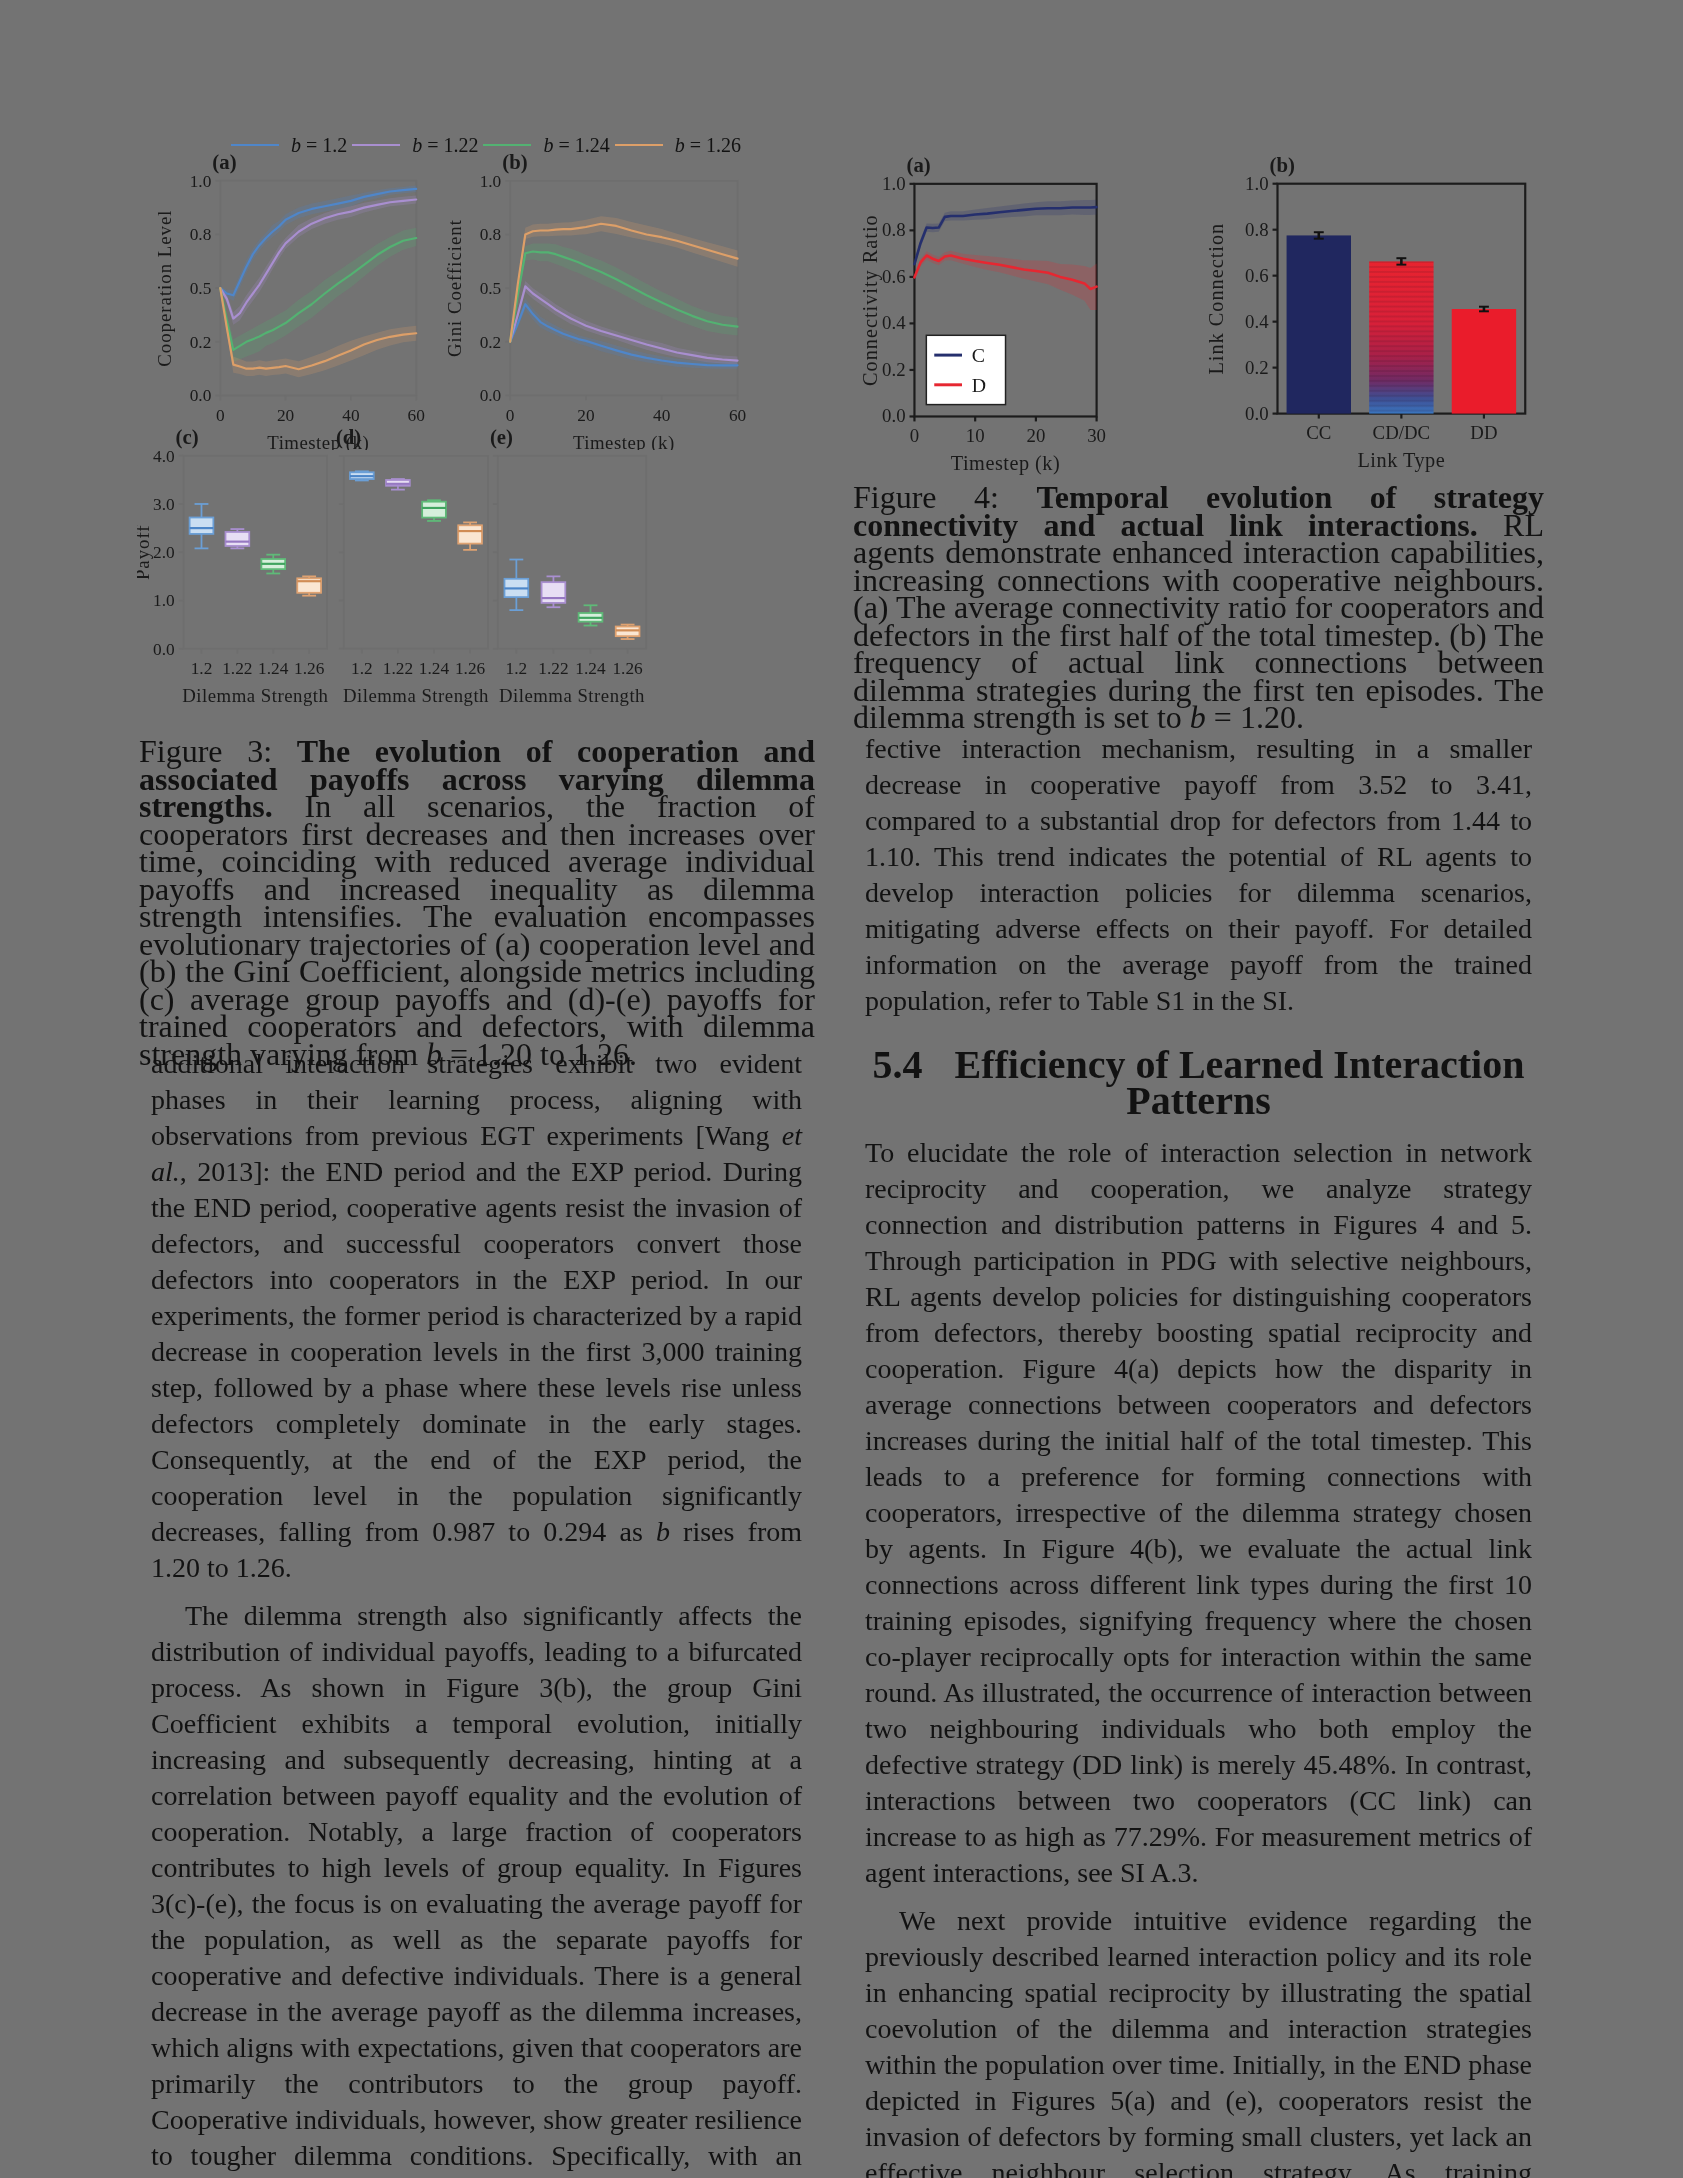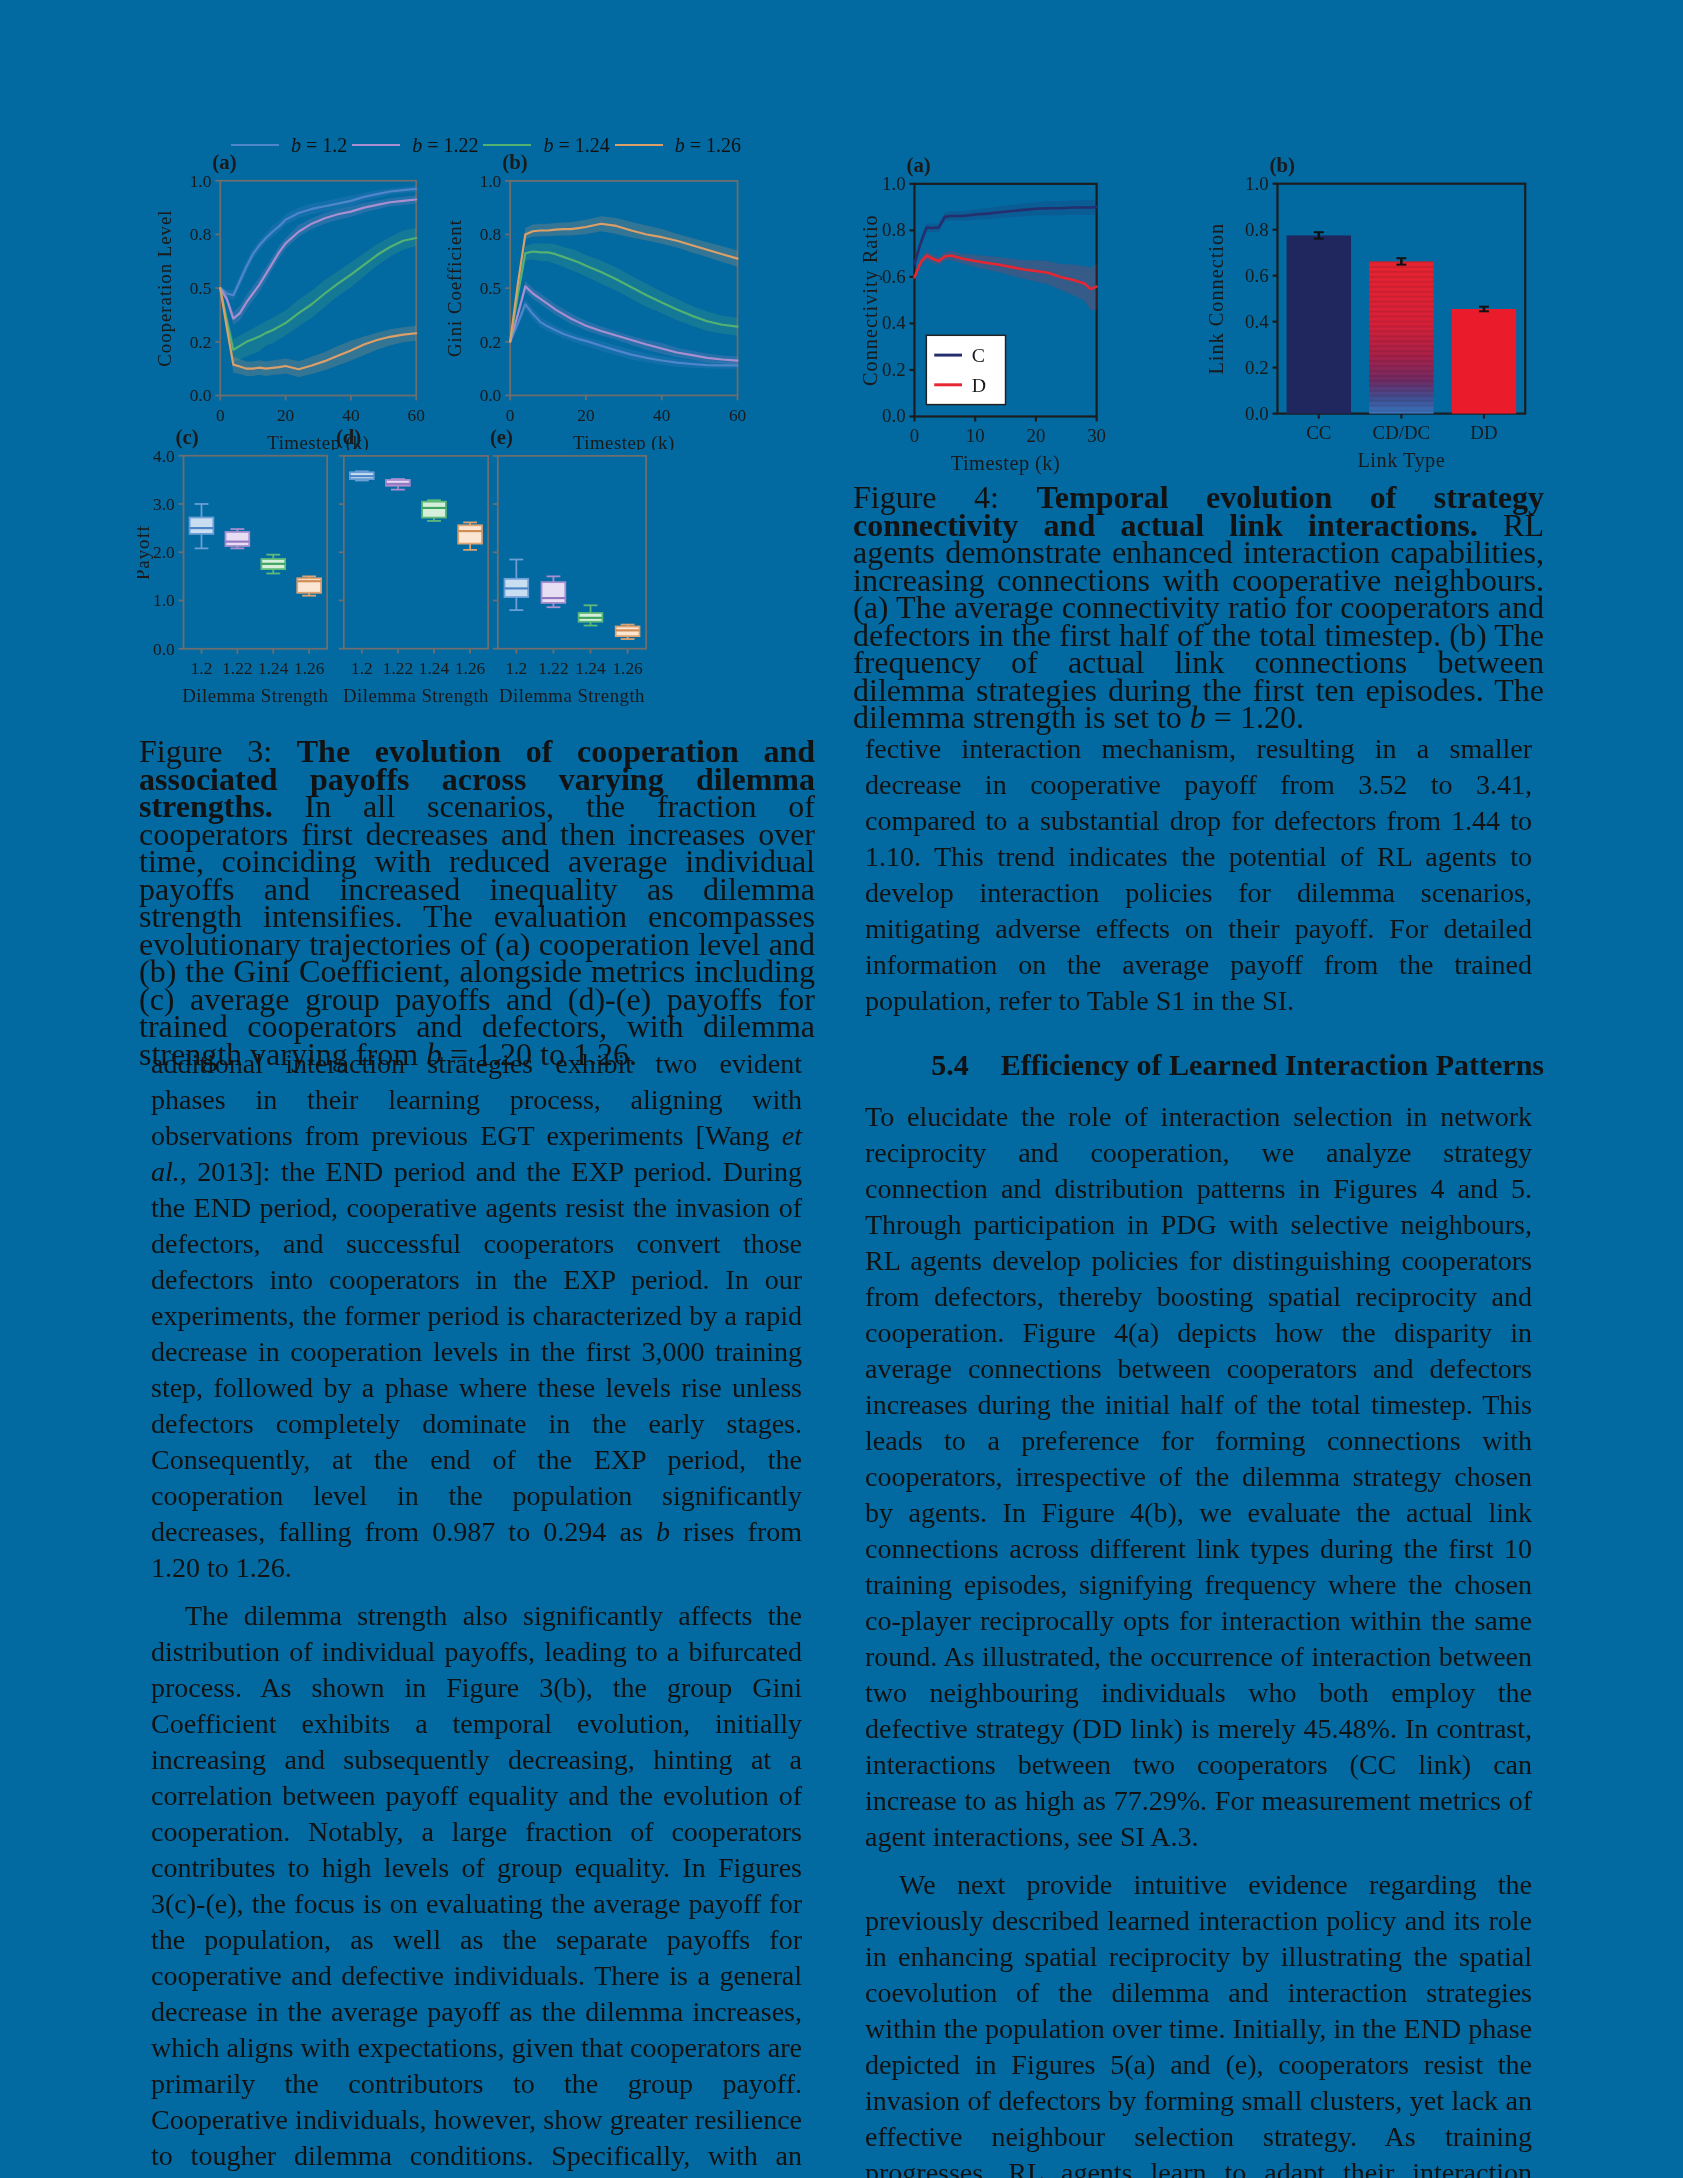--- a/index.html
+++ b/index.html
@@ -1,26 +1,26 @@
 <!DOCTYPE html>
 <html><head>
 <meta charset="utf-8">
 <style>
   html,body{margin:0;padding:0;background:#ffffff;}
-  #page{position:relative;width:1683px;height:2178px;background:#0369a1;overflow:hidden;
+  #page{position:relative;width:1683px;height:2178px;background:#737373;overflow:hidden;
         font-family:"Liberation Serif",serif;color:#121212;}
   .abs{position:absolute;}
   .chart{position:absolute;}
   .body-text{font-size:28px;line-height:36px;text-align:justify;}
   .body-text p{margin:12px;padding:0;}
   .body-text p.indent{text-indent:34px;}
   .caption{font-size:32px;line-height:27.5px;text-align:justify;}
   .rb{font-weight:bold;}
   .ri{font-style:italic;}
-  .section-heading{font-size:30px;font-weight:bold;margin:28px 0 16px 0;text-align:right;line-height:36px;}
+  .section-heading{font-size:40px;font-weight:bold;margin:28px 0 16px 0;text-align:center;line-height:36px;}
   .section-heading .num{margin-right:32px;}
   .legend-row{display:flex;align-items:center;justify-content:space-between;}
   .legend-item{display:flex;align-items:center;font-size:20px;white-space:nowrap;}
   .legend-item .lswatch{display:inline-block;width:48px;height:0;border-top:2.6px solid;margin-right:12px;}
   svg text{font-family:"Liberation Serif",serif;fill:#1a1a1a;}
 </style>
 </head>
 <body>
 
 <div id="page">

